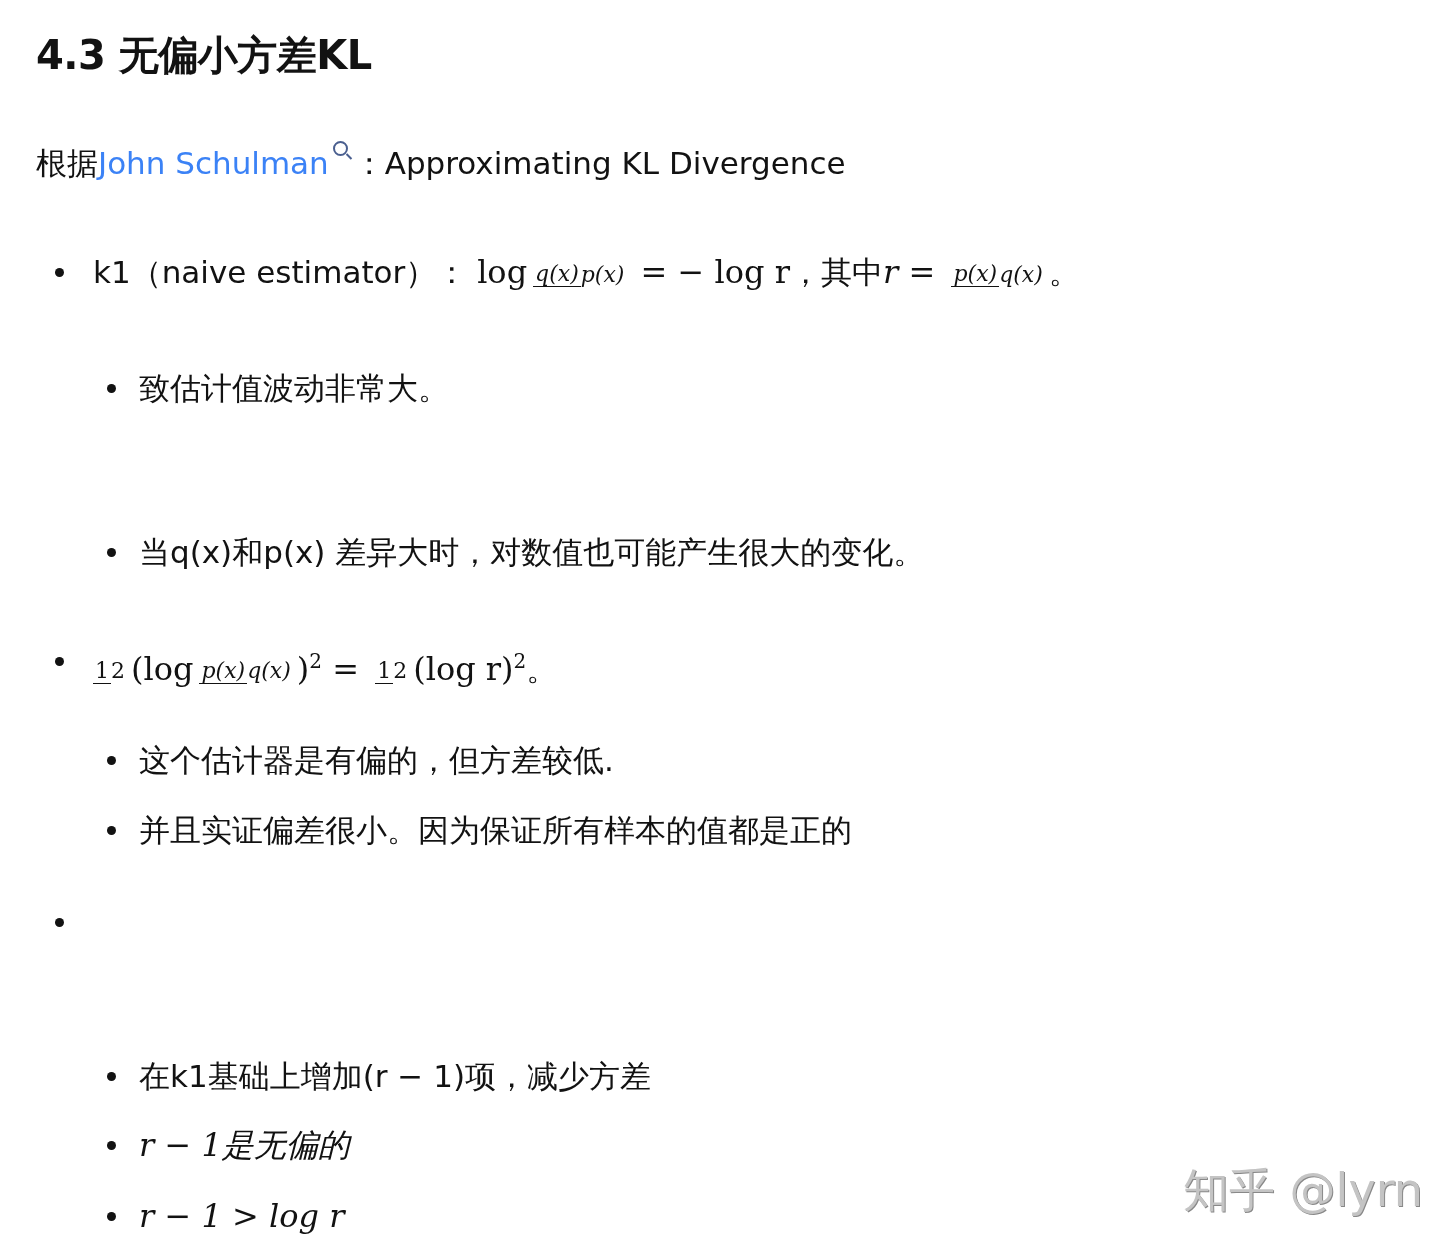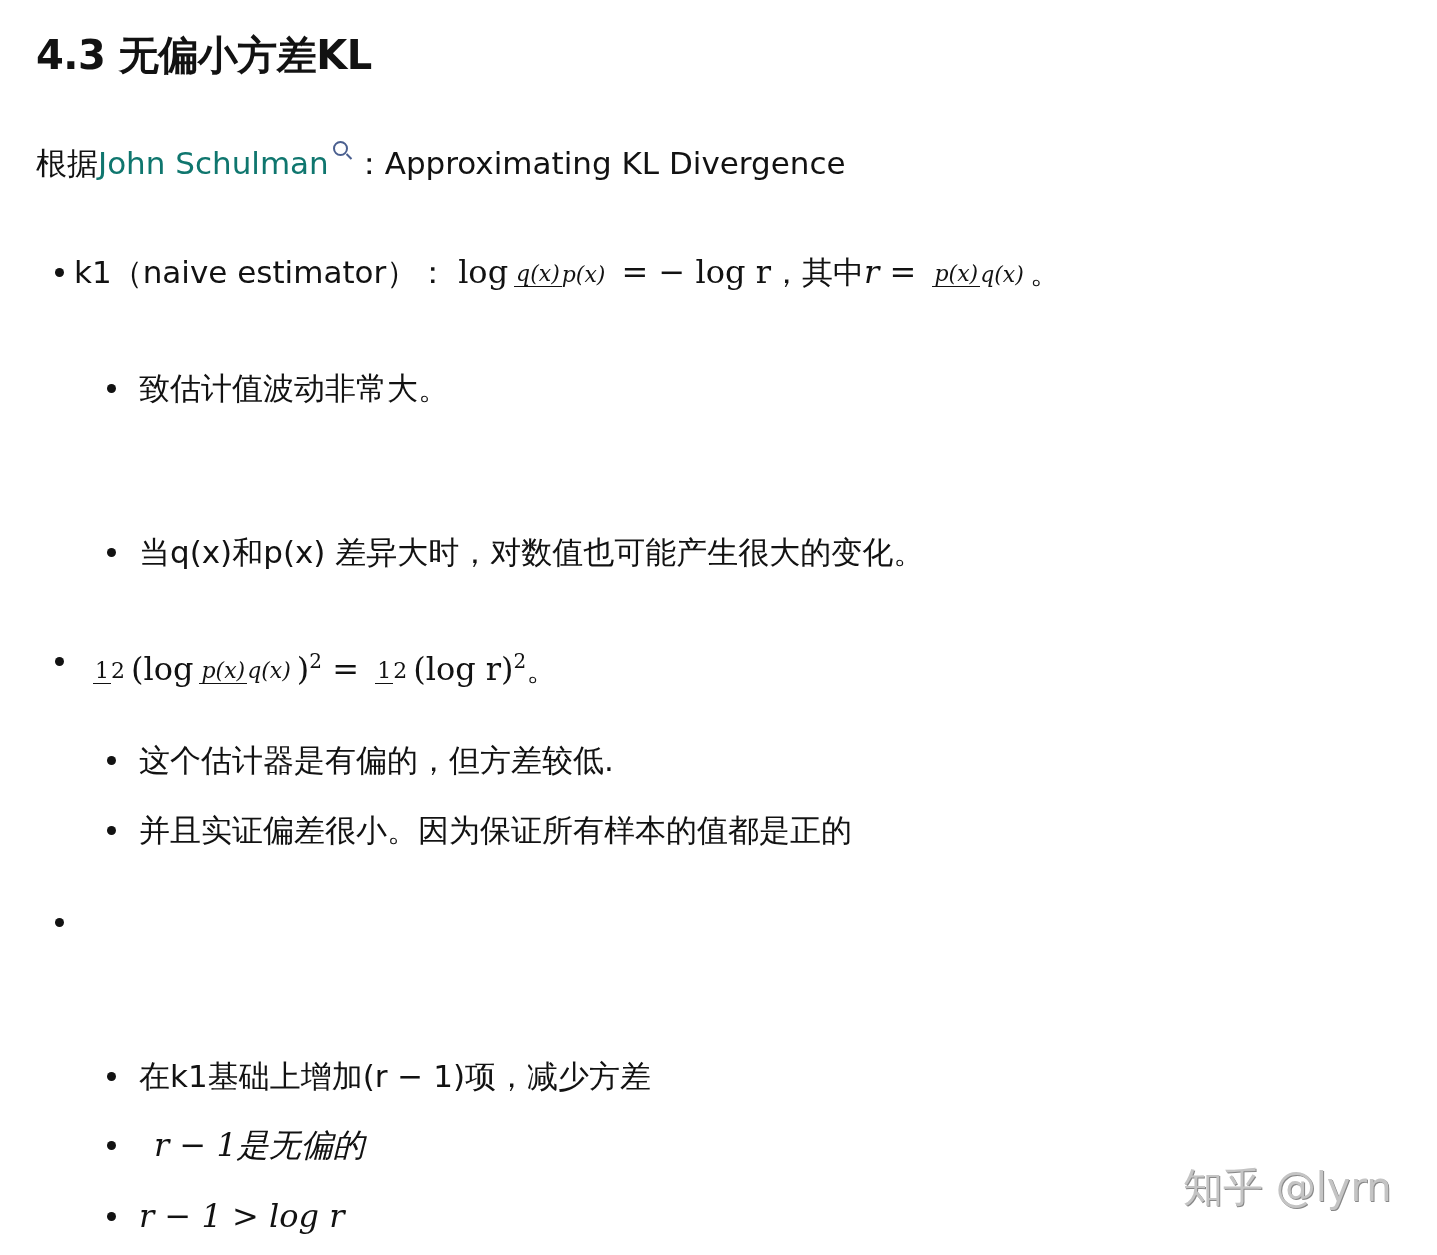--- a/index.html
+++ b/index.html
@@ -8,21 +8,21 @@
     font-family: "DejaVu Sans", "Liberation Sans", sans-serif;
     color: #121212;
   }
   .title {
     position: absolute; left: 36px; top: 28px;
     font-size: 40px; font-weight: bold; letter-spacing: -0.5px; margin: 0;
   }
   .intro {
     position: absolute; left: 36px; top: 140px; font-size: 31px; line-height: 46px;
   }
-  .link { color: #0f766e; text-decoration: none; }
+  .link { color: #3b82f6; text-decoration: none; }
   .search-icon {
     display: inline-block; width: 11px; height: 11px; border: 2px solid #4a5f8f;
     border-radius: 50%; position: relative; top: -18px; margin-left: 4px; margin-right: 6px;
   }
   .search-icon::after {
     content: ""; position: absolute; width: 2px; height: 7px; background: #4a5f8f;
     right: -4px; bottom: -6px; transform: rotate(-45deg);
   }
   .item { position: absolute; font-size: 31px; line-height: 60px; }
   .bullet {
@@ -30,35 +30,35 @@
   }
   .math { font-family: "DejaVu Serif", "Liberation Serif", serif; font-size: 32px; }
   .mi { font-style: italic; }
   .frac {
     display: inline-flex; flex-direction: row; align-items: center; vertical-align: middle;
     font-size: 22px; line-height: 24px; margin: 0 6px;
   }
   .frac .num { border-bottom: 1.5px solid #121212; padding: 0 2px; }
   sup { font-size: 20px; }
   .watermark {
-    position: absolute; left: 1183px; top: 1160px; font-size: 40px; color: #c4c4c4;
+    position: absolute; left: 1183px; top: 1160px; font-size: 46px; color: #c4c4c4;
     text-shadow: 1px 1px 0 #888;
   }
 </style>
 </head>
 <body>
 
 <h1 class="title">4.3 无偏小方差KL</h1>
 
 <div class="intro">
   <span>根据</span><a class="link">John Schulman</a><span class="search-icon"></span><span>：Approximating KL Divergence</span>
 </div>
 
 <span class="bullet" style="left:55px;top:268px;"></span>
-<div class="item" style="left:74px;top:242px;">
+<div class="item" style="left:93px;top:242px;">
   <span>k1（naive estimator）：</span>
   <span class="math">
     <span>log</span><span class="frac">
         <span class="num mi">q(x)</span>
         <span class="mi">p(x)</span>
       </span><span> = − log r</span></span><span>，其中</span><span class="math mi">r = </span><span class="math"><span class="frac">
         <span class="num mi">p(x)</span>
         <span class="mi">q(x)</span>
       </span></span><span>。</span>
 </div>
@@ -92,18 +92,18 @@
 <div class="item" style="left:139px;top:800px;">并且实证偏差很小。因为保证所有样本的值都是正的</div>
 
 <span class="bullet" style="left:55px;top:918px;"></span>
 <div class="item" style="left:87px;top:892px;">
 </div>
 
 <span class="bullet" style="left:107px;top:1072px;"></span>
 <div class="item" style="left:139px;top:1046px;">在k1基础上增加(r − 1)项，减少方差</div>
 
 <span class="bullet" style="left:107px;top:1141px;"></span>
-<div class="item math mi" style="left:154px;top:1115px;">r − 1是无偏的</div>
+<div class="item math mi" style="left:139px;top:1115px;">r − 1是无偏的</div>
 
 <span class="bullet" style="left:107px;top:1212px;"></span>
 <div class="item math mi" style="left:139px;top:1186px;">r − 1 &gt; log r</div>
 
 <div class="watermark">知乎 @lyrn</div>
 
 </body></html>

